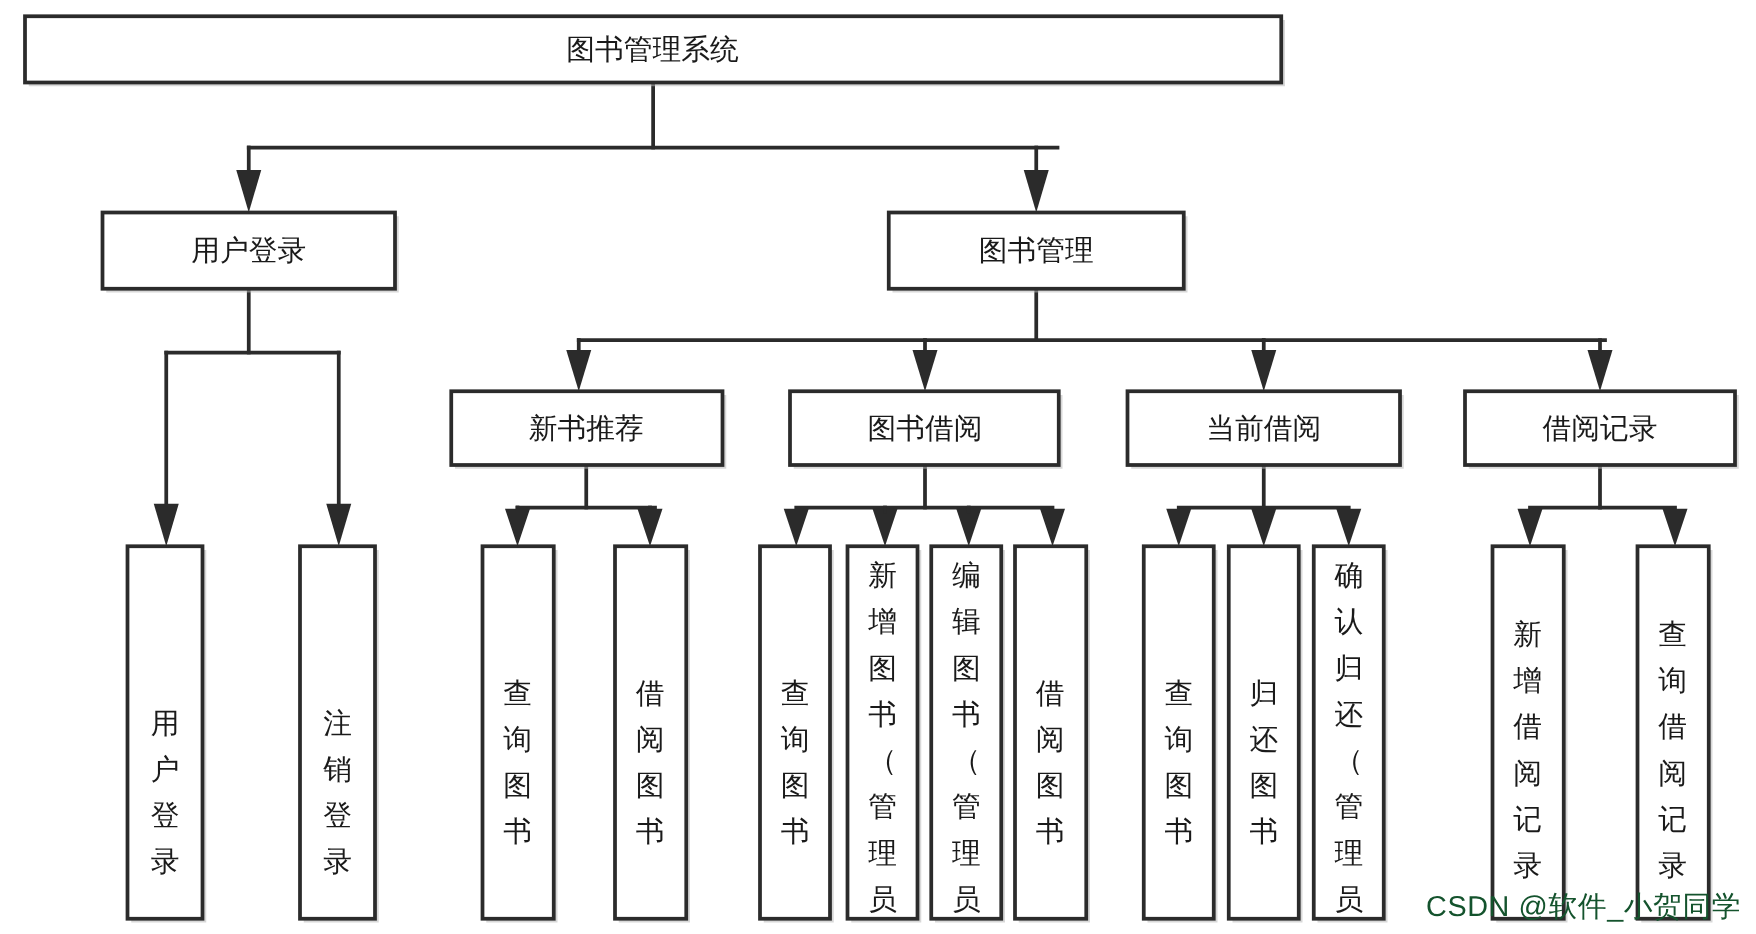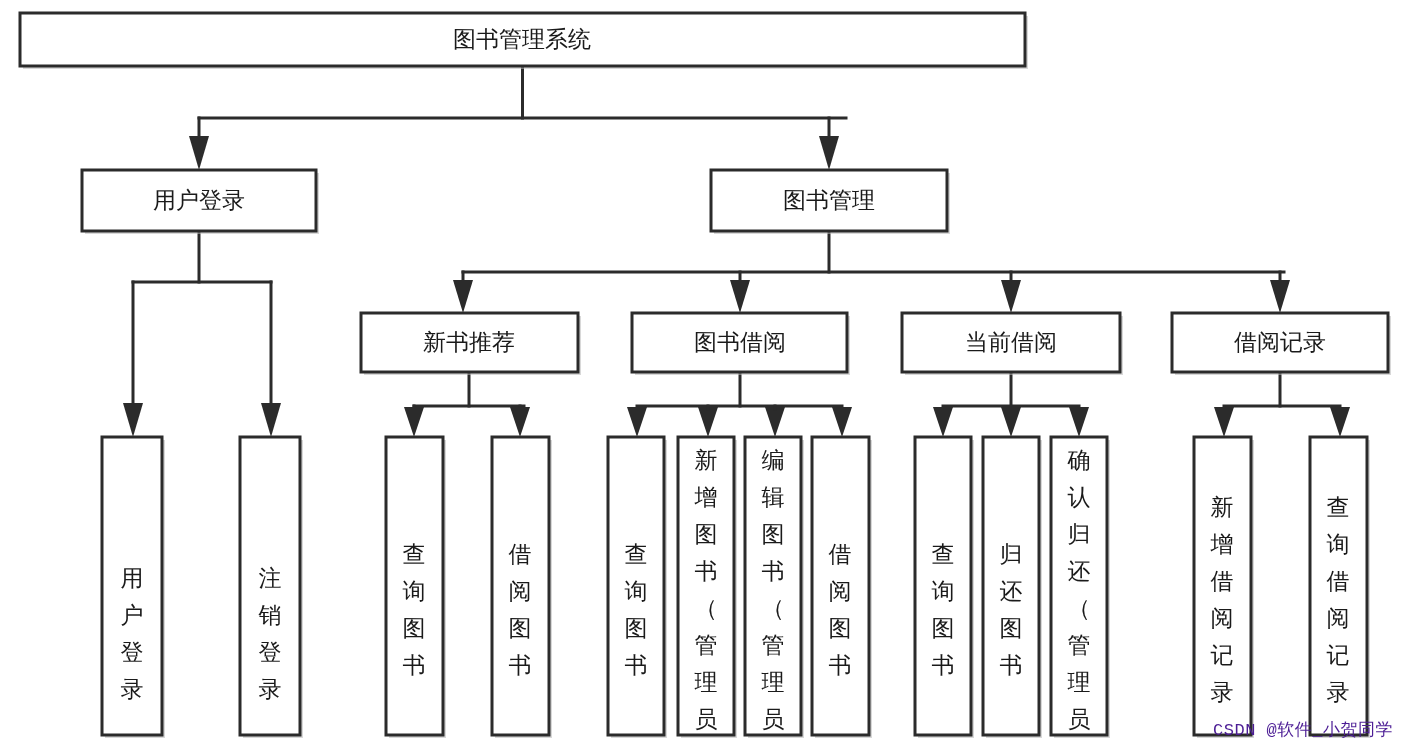--- a/index.html
+++ b/index.html
@@ -52,23 +52,23 @@
   .node-label-vertical {
     font-family: "Liberation Sans", "DejaVu Sans", sans-serif;
     font-size: 23px;
     fill: #1a1a1a;
     text-anchor: middle;
   }
   .watermark {
     position: absolute;
     right: 12px;
     bottom: 6px;
-    font-family: Liberation Mono, monospace;
-    font-size: 17px;
-    color: #4c1d95;
+    font-family: Liberation Sans, sans-serif;
+    font-size: 23px;
+    color: #14532d;
     white-space: nowrap;
     letter-spacing: 0.5px;
   }
 </style>
 </head>
 <body>
 
 <div id="diagram-root">
 
   <svg class="flow" viewBox="0 0 1405 747" xmlns="http://www.w3.org/2000/svg">

